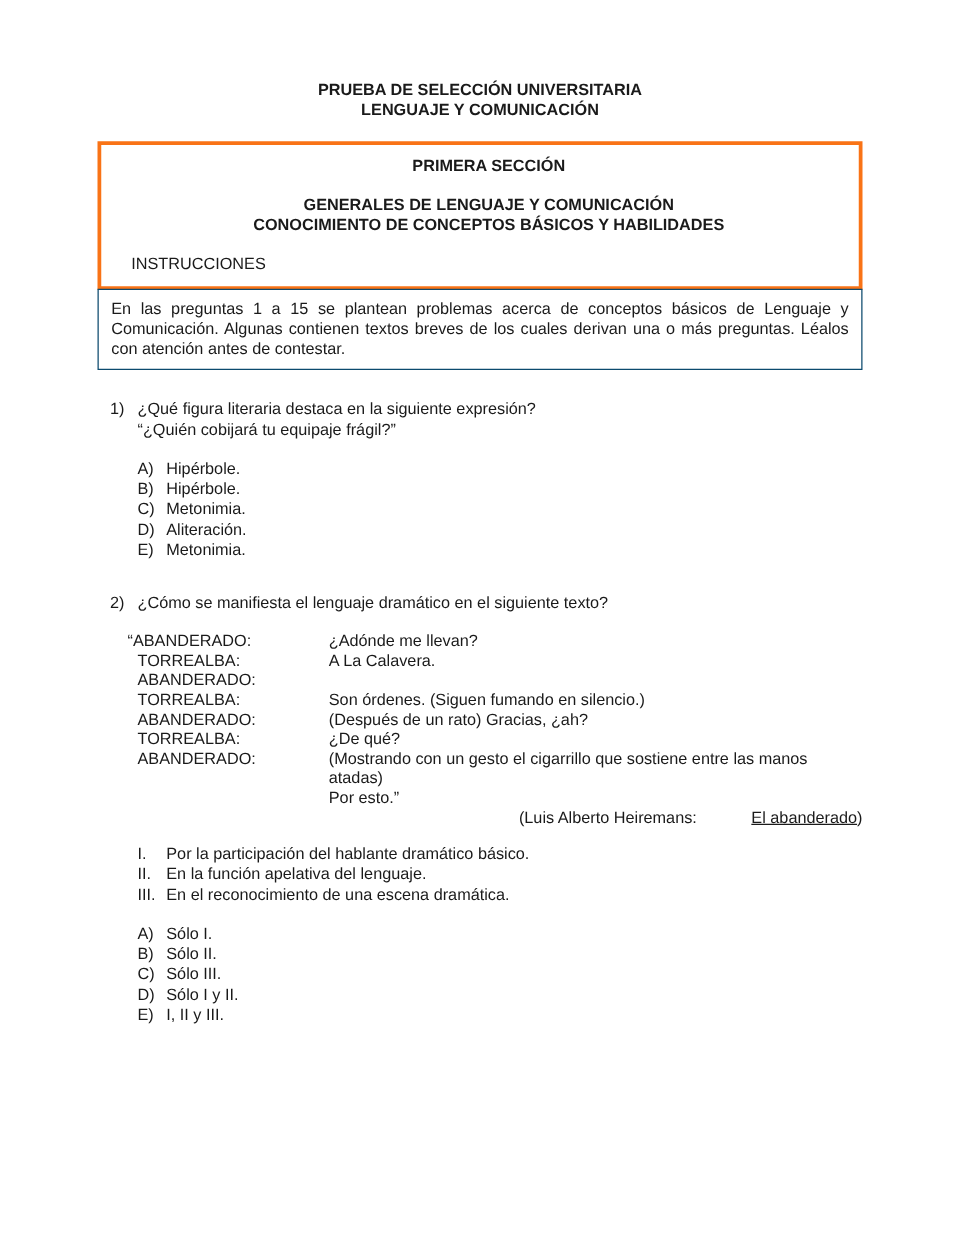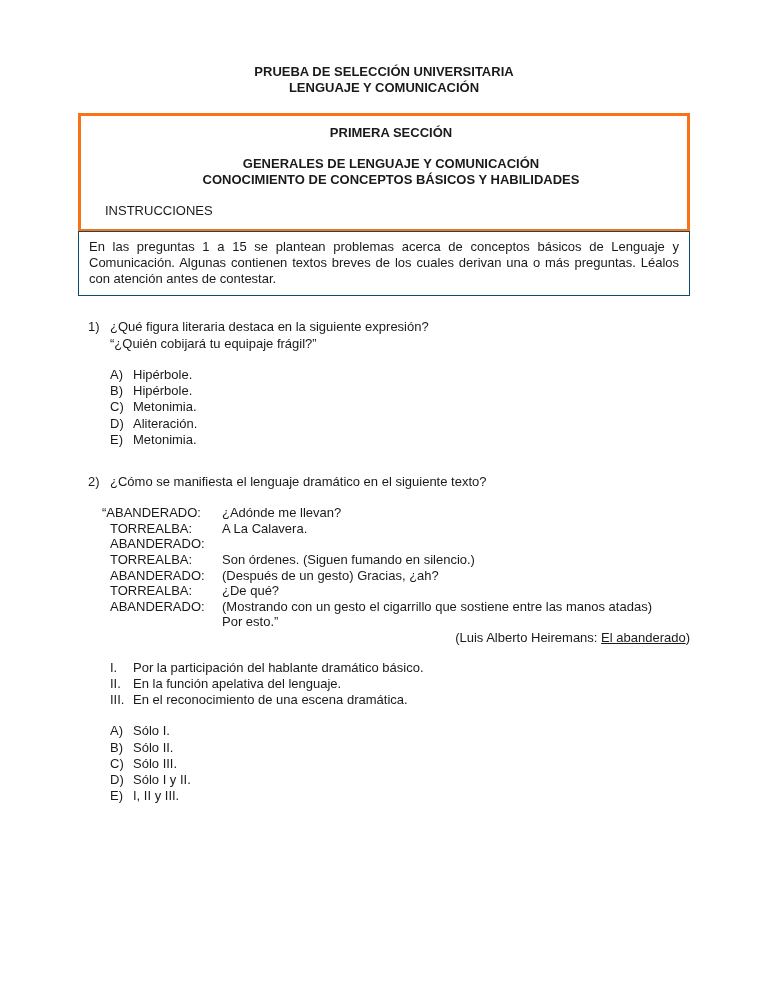--- a/index.html
+++ b/index.html
@@ -33,27 +33,27 @@
   .q-num { width: 22px; flex: none; }
   .q-body { margin-left: 22px; }
 
   .q-quote { }
 
   .options { margin-top: 15px; }
   .opt-row { display: flex; }
   .opt-letter { width: 23px; flex: none; }
 
   .dialogue { margin-top: 15px; line-height: 1.2; }
-  .d-row { display: flex; }
+  .d-row { display: flex; gap: 41px; }
   .d-speaker { width: 112px; flex: none; }
   .d-speaker.hang { text-indent: -8px; }
   .d-line { flex: 1; }
 
   .attribution { text-align: right; line-height: 1.2; }
-  .underline { text-decoration: underline; }
+  .underline { text-decoration: underline; margin-left: 40px; }
 
   .statements { margin-top: 14px; }
   .s-row { display: flex; }
   .s-num { min-width: 23px; flex: none; }
 </style>
 </head>
 <body>
 
 <div class="page">
 
@@ -125,21 +125,21 @@
         </div>
         <div class="d-row">
           <span class="d-speaker">ABANDERADO:</span>
         </div>
         <div class="d-row">
           <span class="d-speaker">TORREALBA:</span>
           <span class="d-line">Son órdenes. (Siguen fumando en silencio.)</span>
         </div>
         <div class="d-row">
           <span class="d-speaker">ABANDERADO:</span>
-          <span class="d-line">(Después de un gesto) Gracias, ¿ah?</span>
+          <span class="d-line">(Después de un rato) Gracias, ¿ah?</span>
         </div>
         <div class="d-row">
           <span class="d-speaker">TORREALBA:</span>
           <span class="d-line">¿De qué?</span>
         </div>
         <div class="d-row">
           <span class="d-speaker">ABANDERADO:</span>
           <span class="d-line"><span>(Mostrando con un gesto el cigarrillo que sostiene entre las manos atadas)</span><br><span>Por esto.”</span></span>
         </div>
       </div>

